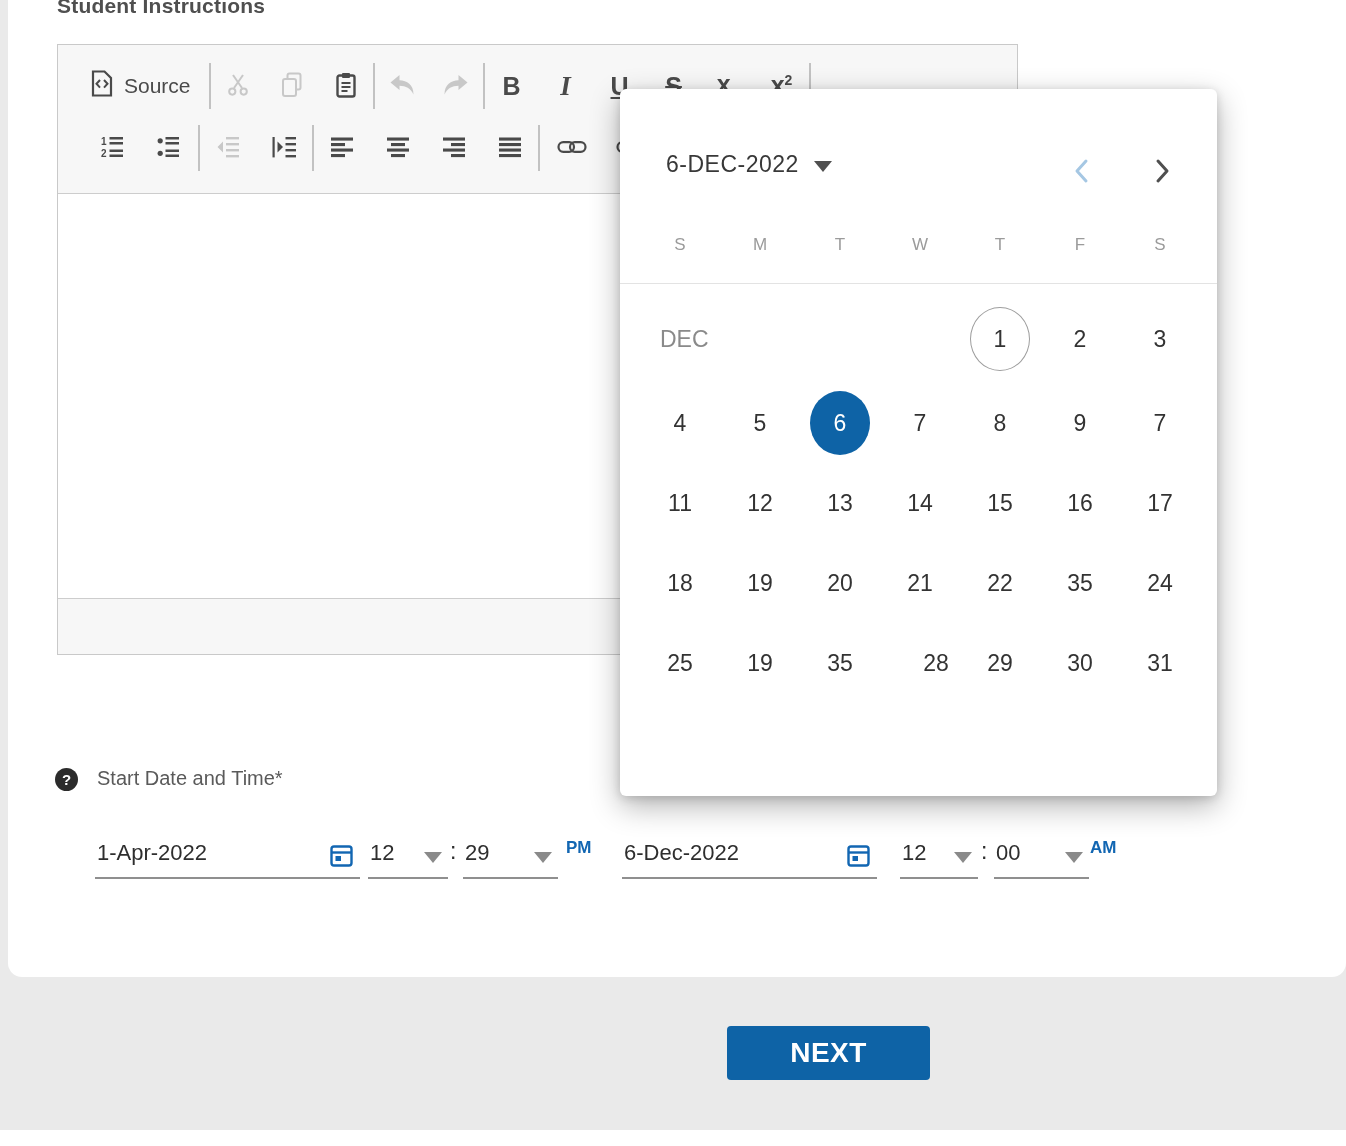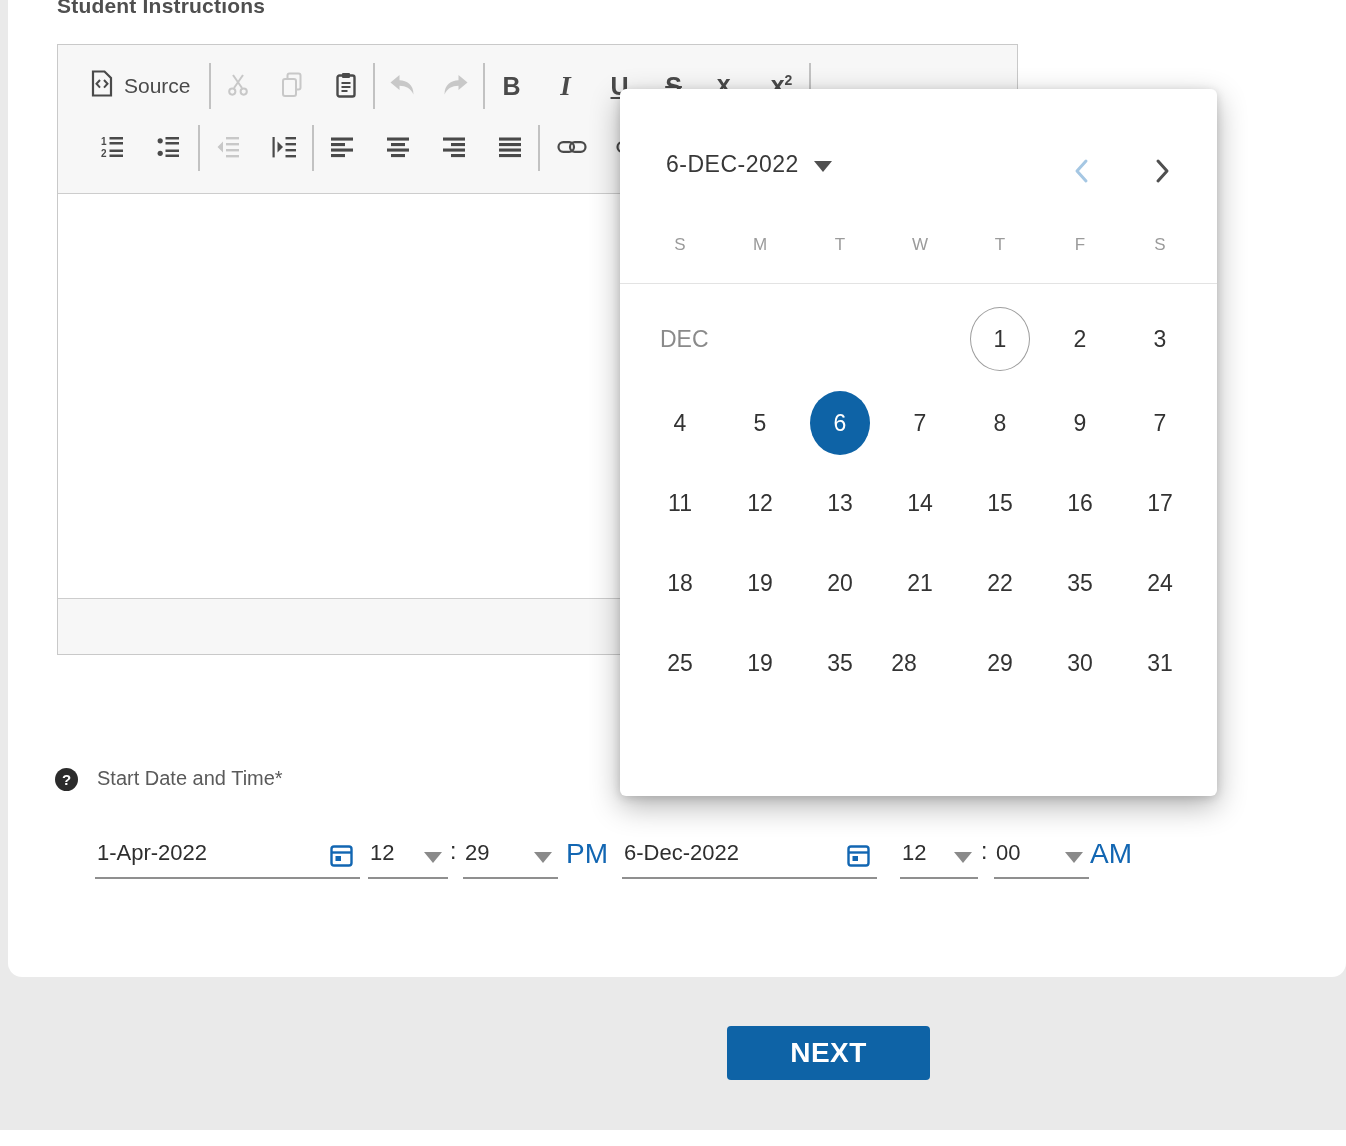--- a/index.html
+++ b/index.html
@@ -39,21 +39,21 @@
   .dt .cal-ic{position:absolute;right:6px;top:8px;}
   .dd-tri{position:absolute;right:6px;top:19px;width:0;height:0;border-left:9px solid transparent;border-right:9px solid transparent;border-top:11px solid #8a8a8a;}
   #date1{left:95px;width:265px;}
   #hour1{left:368px;width:80px;}
   #min1{left:463px;width:95px;}
   #date2{left:622px;width:255px;}
   #hour2{left:900px;width:78px;}
   #min2{left:994px;width:95px;}
   .colon{position:absolute;top:838px;z-index:2;font-size:23px;color:#2e2e2e;}
   #colon1{left:450px;} #colon2{left:981px;}
-  .meridiem{position:absolute;top:838px;z-index:2;font-size:28px;font-weight:400;color:#1266b2;cursor:pointer;}
+  .meridiem{position:absolute;top:838px;z-index:2;font-size:17px;font-weight:700;color:#1266b2;cursor:pointer;}
   #mer1{left:566px;} #mer2{left:1090px;}
 
   
   .next-btn{position:absolute;left:727px;top:1026px;width:203px;height:54px;z-index:2;background:#0e63a6;color:#fff;
             border:none;border-radius:4px;font-size:28px;font-weight:600;letter-spacing:.5px;font-family:"Liberation Sans",sans-serif;cursor:pointer;}
 
   
   .calendar-popup{position:absolute;left:620px;top:89px;width:597px;height:707px;z-index:10;background:#fff;border-radius:6px;
                   box-shadow:0 10px 30px rgba(0,0,0,.30),0 2px 10px rgba(0,0,0,.15);}
   .cal-title{position:absolute;left:46px;top:62px;background:none;border:none;padding:0;display:flex;align-items:center;gap:15px;
@@ -363,19 +363,19 @@
       <div class="cal-cell" style="left: 30px; top: 462px;">18</div>
       <div class="cal-cell" style="left: 110px; top: 462px;">19</div>
       <div class="cal-cell" style="left: 190px; top: 462px;">20</div>
       <div class="cal-cell" style="left: 270px; top: 462px;">21</div>
       <div class="cal-cell" style="left: 350px; top: 462px;">22</div>
       <div class="cal-cell" style="left: 430px; top: 462px;">35</div>
       <div class="cal-cell" style="left: 510px; top: 462px;">24</div>
       <div class="cal-cell" style="left: 30px; top: 542px;">25</div>
       <div class="cal-cell" style="left: 110px; top: 542px;">19</div>
       <div class="cal-cell" style="left: 190px; top: 542px;">35</div>
-      <div class="cal-cell" style="left: 254px; top: 542px;">28</div>
+      <div class="cal-cell" style="left: 286px; top: 542px;">28</div>
       <div class="cal-cell" style="left: 350px; top: 542px;">29</div>
       <div class="cal-cell" style="left: 430px; top: 542px;">30</div>
       <div class="cal-cell" style="left: 510px; top: 542px;">31</div>
     </div>
 
 </div>
 
 </body></html>

